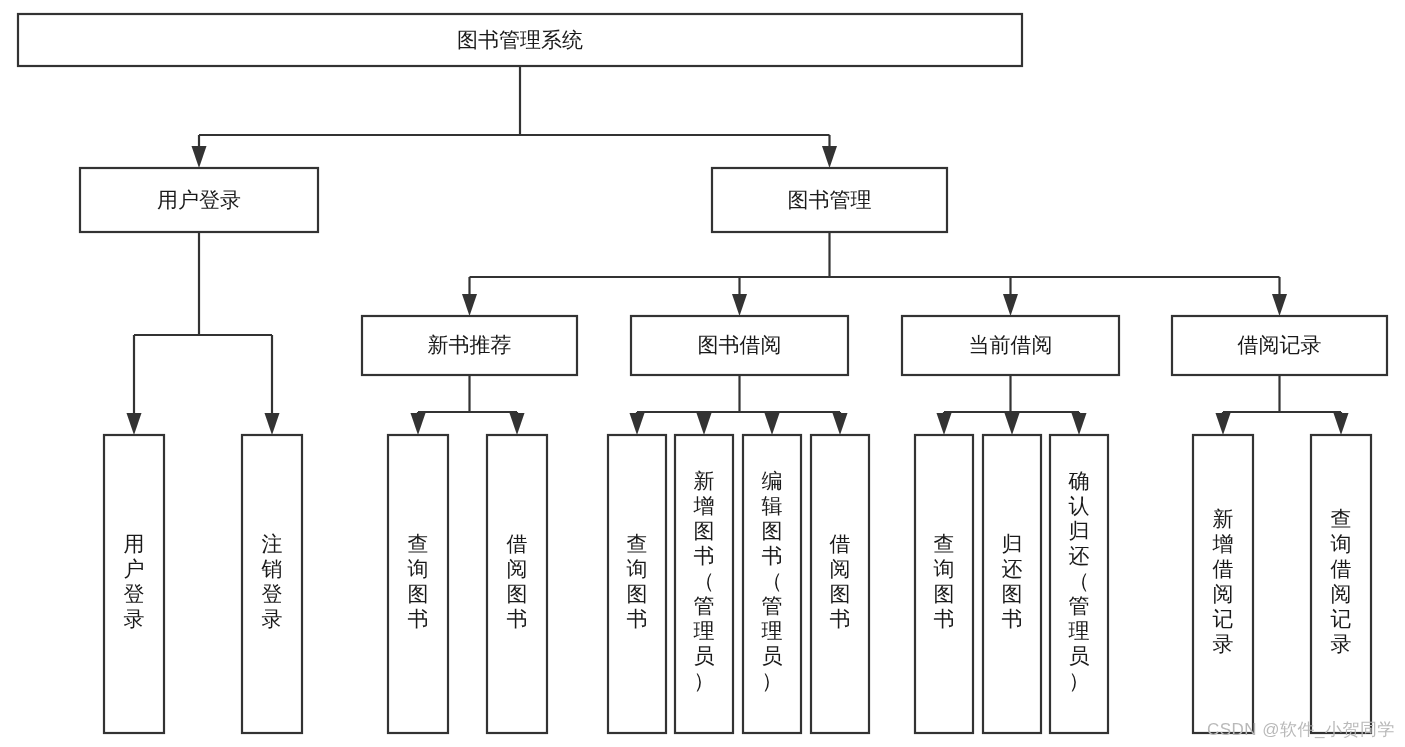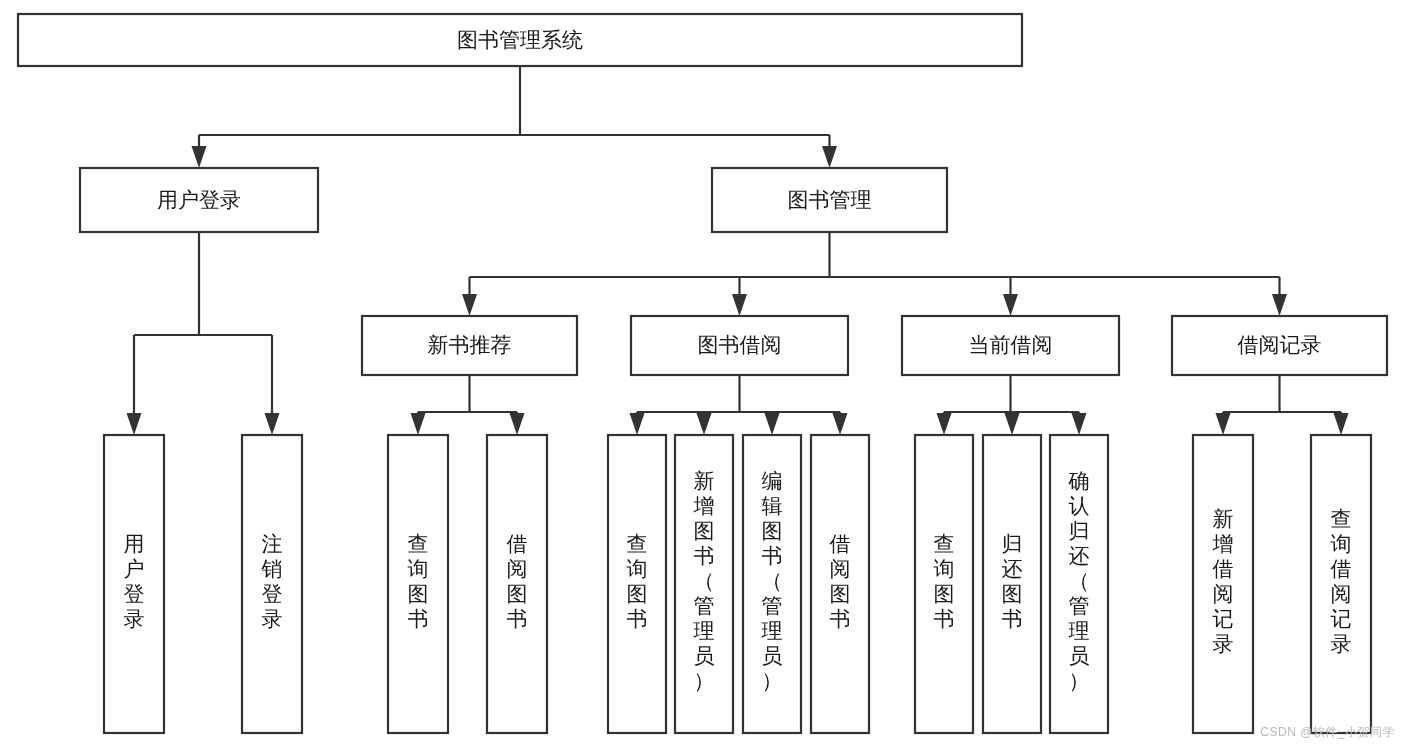--- a/index.html
+++ b/index.html
@@ -46,21 +46,21 @@
   }
   .arrow-head {
     fill: #333333;
     stroke: none;
   }
   .watermark {
     position: absolute;
     right: 10px;
     bottom: 6px;
     font-family: "Liberation Sans", "DejaVu Sans", sans-serif;
-    font-size: 12px;
+    font-size: 17px;
     color: #b9b9b9;
     white-space: nowrap;
     letter-spacing: 0.5px;
   }
 </style>
 </head>
 <body>
 
 <svg id="diagram" viewBox="0 0 1405 747" xmlns="http://www.w3.org/2000/svg">
   <g id="connectors-layer">

